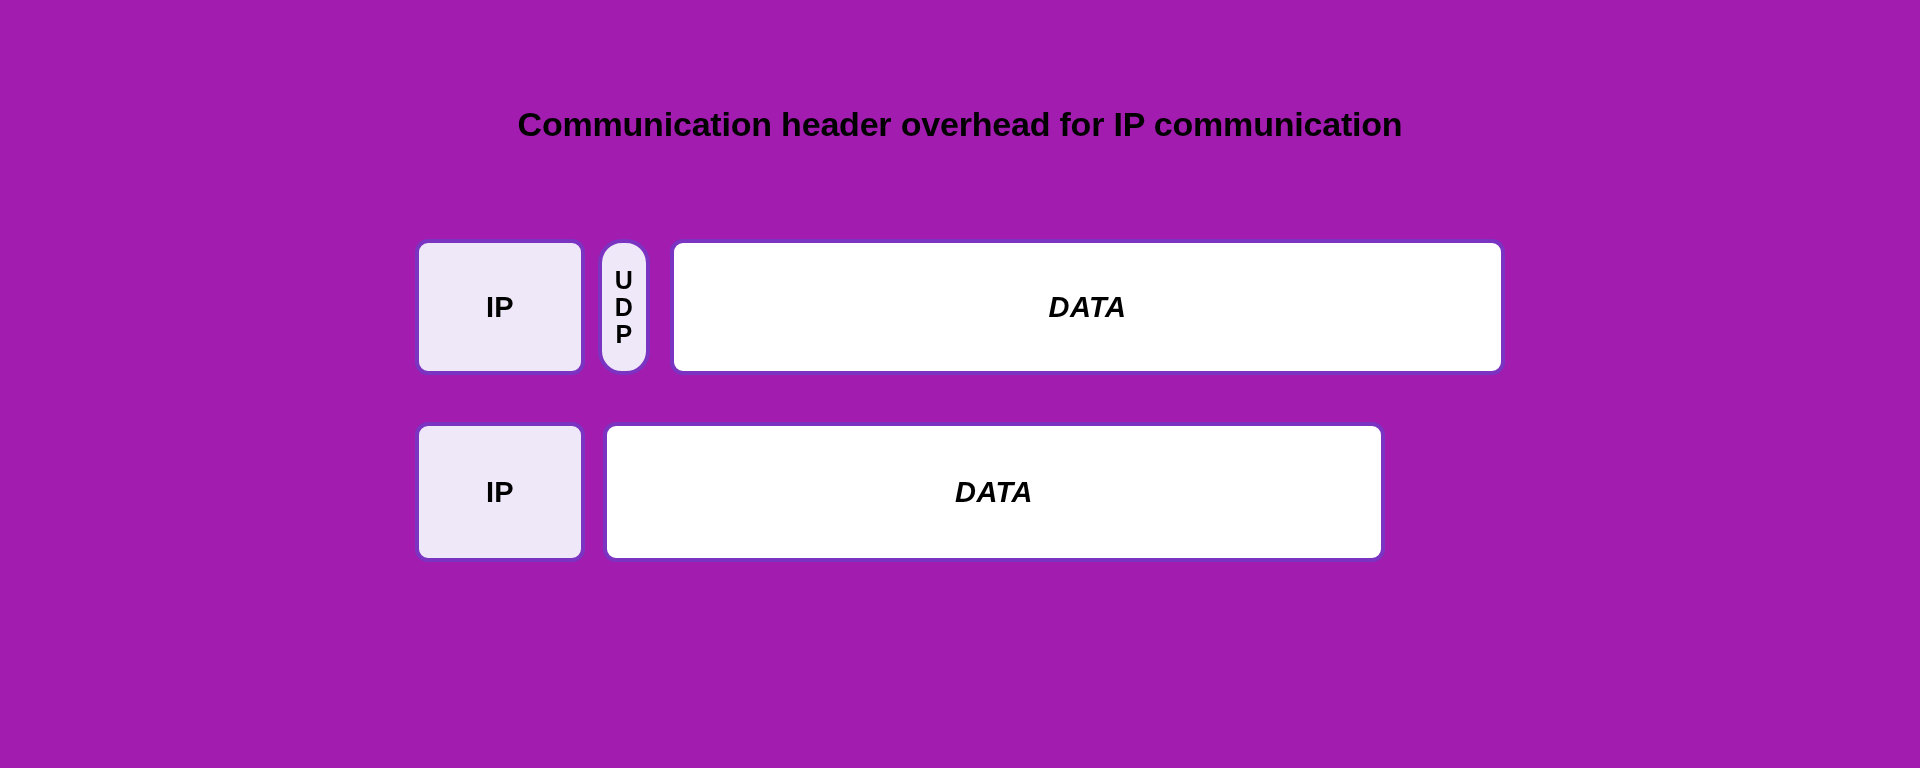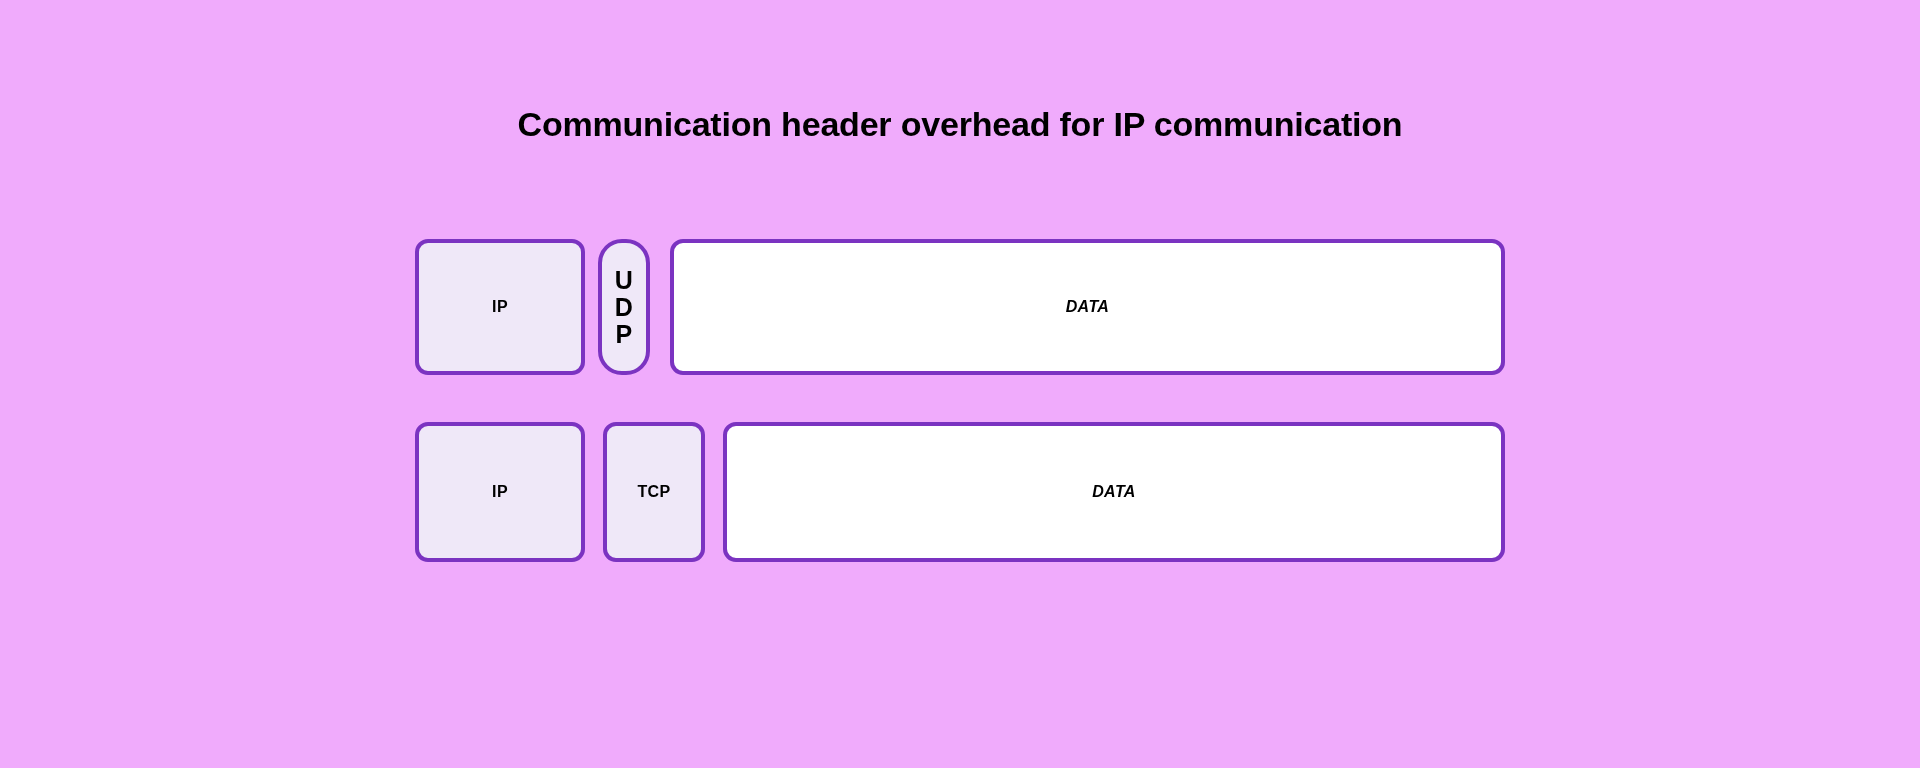--- a/index.html
+++ b/index.html
@@ -12,21 +12,21 @@
     height: 768px;
     overflow: hidden;
     font-family: "Liberation Sans", sans-serif;
     -webkit-font-smoothing: antialiased;
   }
 
   #canvas {
     position: relative;
     width: 1920px;
     height: 768px;
-    background: #f0abfc;
+    background: #a21caf;
   }
 
   
   #diagram-title {
     position: absolute;
     left: 0;
     top: 104px;
     width: 1920px;
     text-align: center;
     font-size: 34px;
@@ -49,21 +49,21 @@
   
   .segment {
     box-sizing: border-box;
     border: 4px solid #7b33c1;
     border-radius: 13px;
     display: flex;
     align-items: center;
     justify-content: center;
     color: #000000;
     font-weight: bold;
-    font-size: 16px;
+    font-size: 29px;
     letter-spacing: 0.4px;
   }
   .segment.header-fill { background: #efe8f8; }
   .segment.payload-fill { background: #ffffff; font-style: italic; }
 
   
   #seg-ip-udp {
     width: 170px;
     height: 136px;
   }
@@ -123,22 +123,19 @@
       <span>DATA</span>
     </div>
   </div>
 
   <div class="packet-row" id="packet-row-tcp">
 
     <div class="segment header-fill" id="seg-ip-tcp">
       <span>IP</span>
     </div>
 
-    <div class="segment header-fill" id="seg-tcp">
-      <span>TCP</span>
-    </div>
 
     <div class="segment payload-fill" id="seg-data-tcp">
       <span>DATA</span>
     </div>
   </div>
 
 </div>
 
 </body></html>

